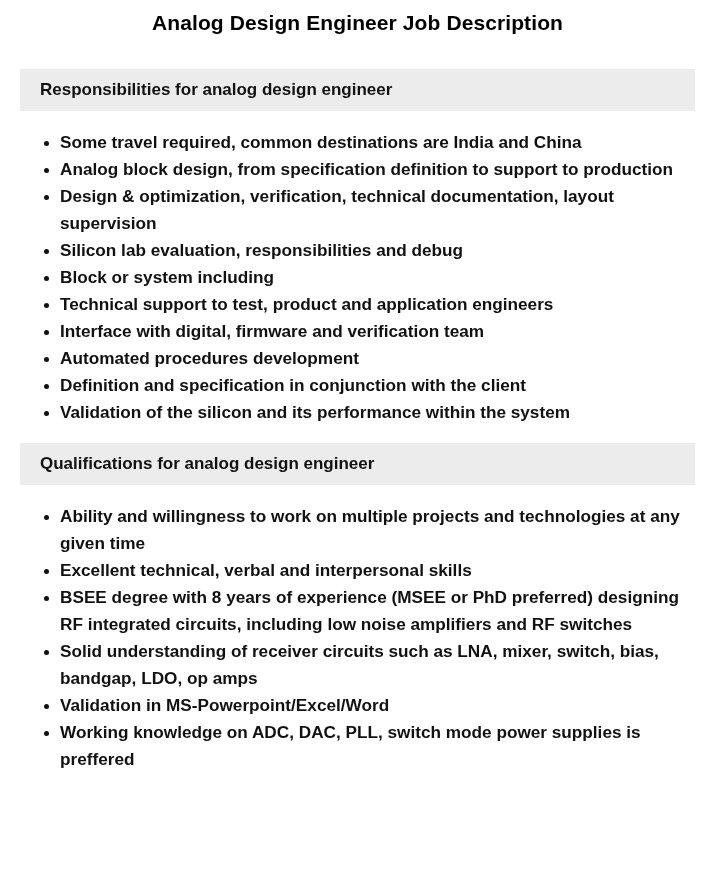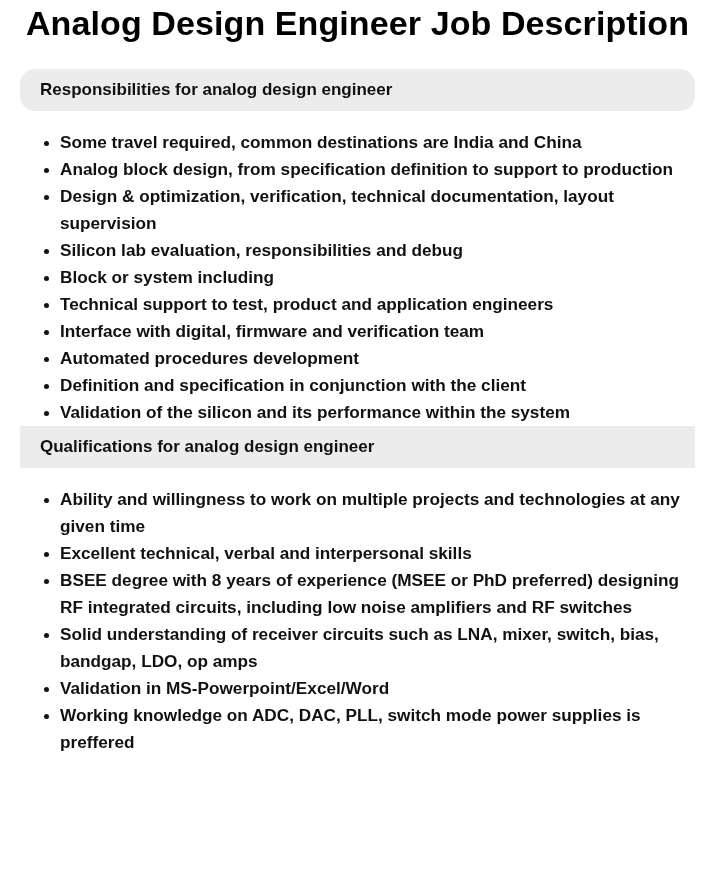--- a/index.html
+++ b/index.html
@@ -11,21 +11,21 @@
       width: 720px;
       height: 895px;
       overflow: hidden;
       font-family: "Liberation Sans", "DejaVu Sans", sans-serif;
       color: #111111;
     }
     .page {
       padding: 0 25px 0 20px;
     }
     h1 {
-      font-size: 34px;
+      font-size: 21px;
       font-weight: bold;
       text-align: center;
       margin: 0;
       padding-top: 4px;
       height: 50px;
       line-height: 38px;
       letter-spacing: 0.1px;
       color: #000;
     }
     .intro {
@@ -37,22 +37,22 @@
     .section-header {
       background: #ececec;
       height: 42px;
       line-height: 42px;
       padding-left: 20px;
       font-size: 17px;
       font-weight: bold;
       width: 655px;
       color: #111;
     }
-    .sec1 { margin-top: 15px; border-radius: 15px; }
-    .sec2 { }
+    .sec1 { margin-top: 15px; }
+    .sec2 { margin-top: 17px; }
     ul {
       margin: 18px 0 0 0;
       padding-left: 40px;
       font-size: 17.2px;
       line-height: 27px;
       width: 640px;
     }
     ul li {
       padding-left: 0;
       font-weight: bold;

